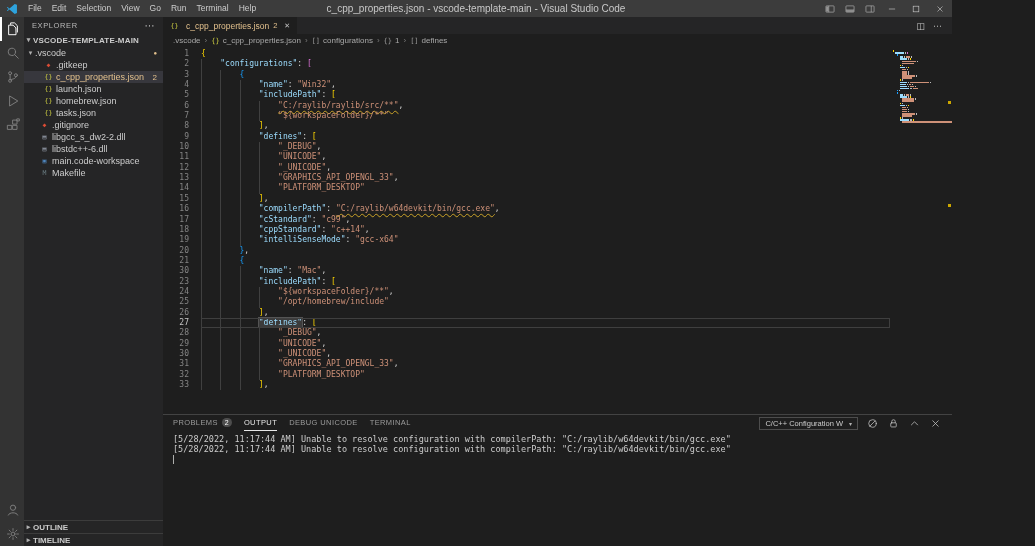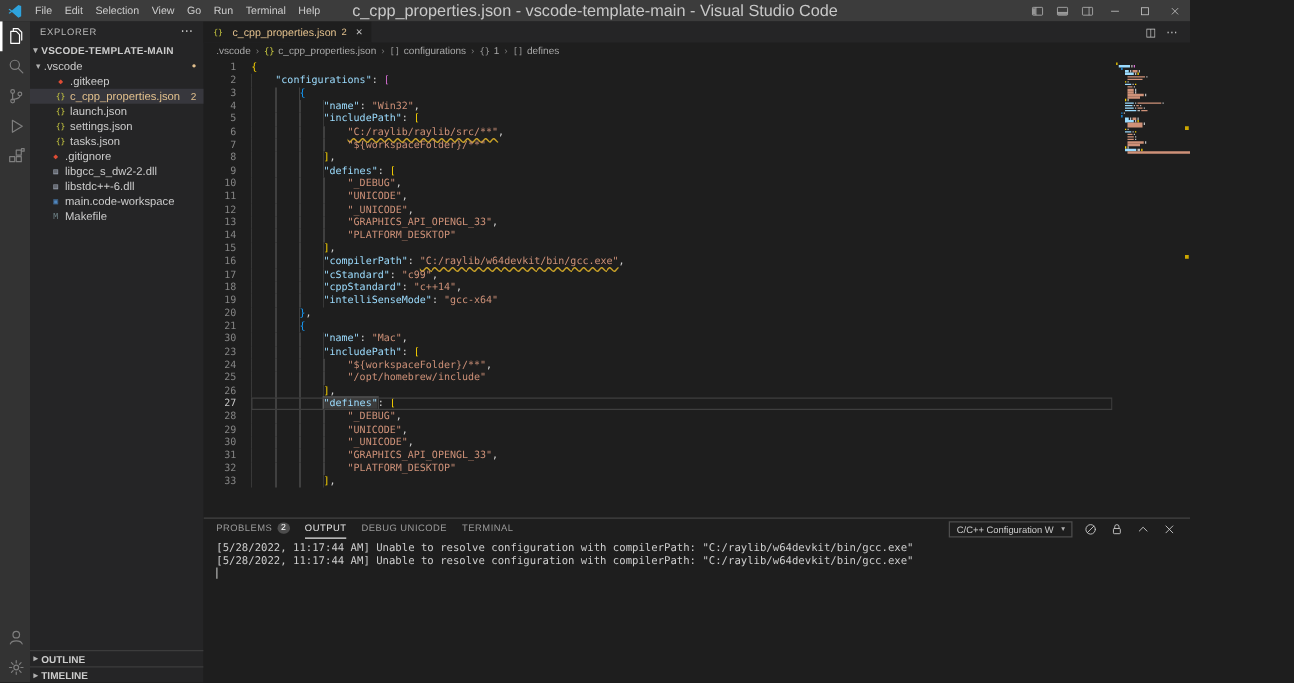--- a/index.html
+++ b/index.html
@@ -5,21 +5,21 @@
   * { margin:0; padding:0; box-sizing:border-box; }
   html,body { width:1035px; height:546px; overflow:hidden; background:#1e1e1e;
     font-family:"Liberation Sans", sans-serif; }
   .window { width:952px; height:546px; display:flex; flex-direction:column; color:#cccccc; font-size:9px; }
 
   
   .titlebar { height:17px; flex:0 0 17px; background:#3c3c3c; display:flex; align-items:center; position:relative; }
   .vscode-logo { width:12px; height:12px; margin:0 5px 0 6px; display:flex; }
   .menus { display:flex; align-items:center; height:100%; }
   .menu-item { padding:0 5px; color:#cccccc; font-size:8.5px; line-height:17px; cursor:default; }
-  .tb-title { position:absolute; left:50%; transform:translateX(-50%); font-size:13px; color:#c8c8c8; white-space:nowrap; }
+  .tb-title { position:absolute; left:50%; transform:translateX(-50%); font-size:10px; color:#c8c8c8; white-space:nowrap; }
   .win-controls { margin-left:auto; display:flex; align-items:center; height:100%; }
   .wc { width:24px; height:17px; display:flex; align-items:center; justify-content:center; color:#cccccc; }
   .wc svg, .lt svg { width:10px; height:10px; fill:none; stroke:currentColor; stroke-width:1; }
   .lt { width:20px; height:17px; display:flex; align-items:center; justify-content:center; color:#b9b9b9; }
 
   
   .main { flex:1; display:flex; min-height:0; }
 
   
   .activitybar { width:24px; flex:0 0 24px; background:#333333; display:flex; flex-direction:column; }
@@ -239,21 +239,21 @@
             <span class="ficon" style="color: rgb(203, 203, 65);">{}</span>
             <span class="tlabel mod">c_cpp_properties.json</span>
             <span class="tbadge">2</span>
           </div>
           <div class="tree-row" style="padding-left: 20px;">
             <span class="ficon" style="color: rgb(203, 203, 65);">{}</span>
             <span class="tlabel">launch.json</span>
           </div>
           <div class="tree-row" style="padding-left: 20px;">
             <span class="ficon" style="color: rgb(203, 203, 65);">{}</span>
-            <span class="tlabel">settings.json</span>
+            <span class="tlabel">homebrew.json</span>
           </div>
           <div class="tree-row" style="padding-left: 20px;">
             <span class="ficon" style="color: rgb(203, 203, 65);">{}</span>
             <span class="tlabel">tasks.json</span>
           </div>
           <div class="tree-row" style="padding-left: 16px;">
             <span class="ficon" style="color: rgb(221, 76, 53);">◆</span>
             <span class="tlabel">.gitignore</span>
           </div>
           <div class="tree-row" style="padding-left: 16px;">

